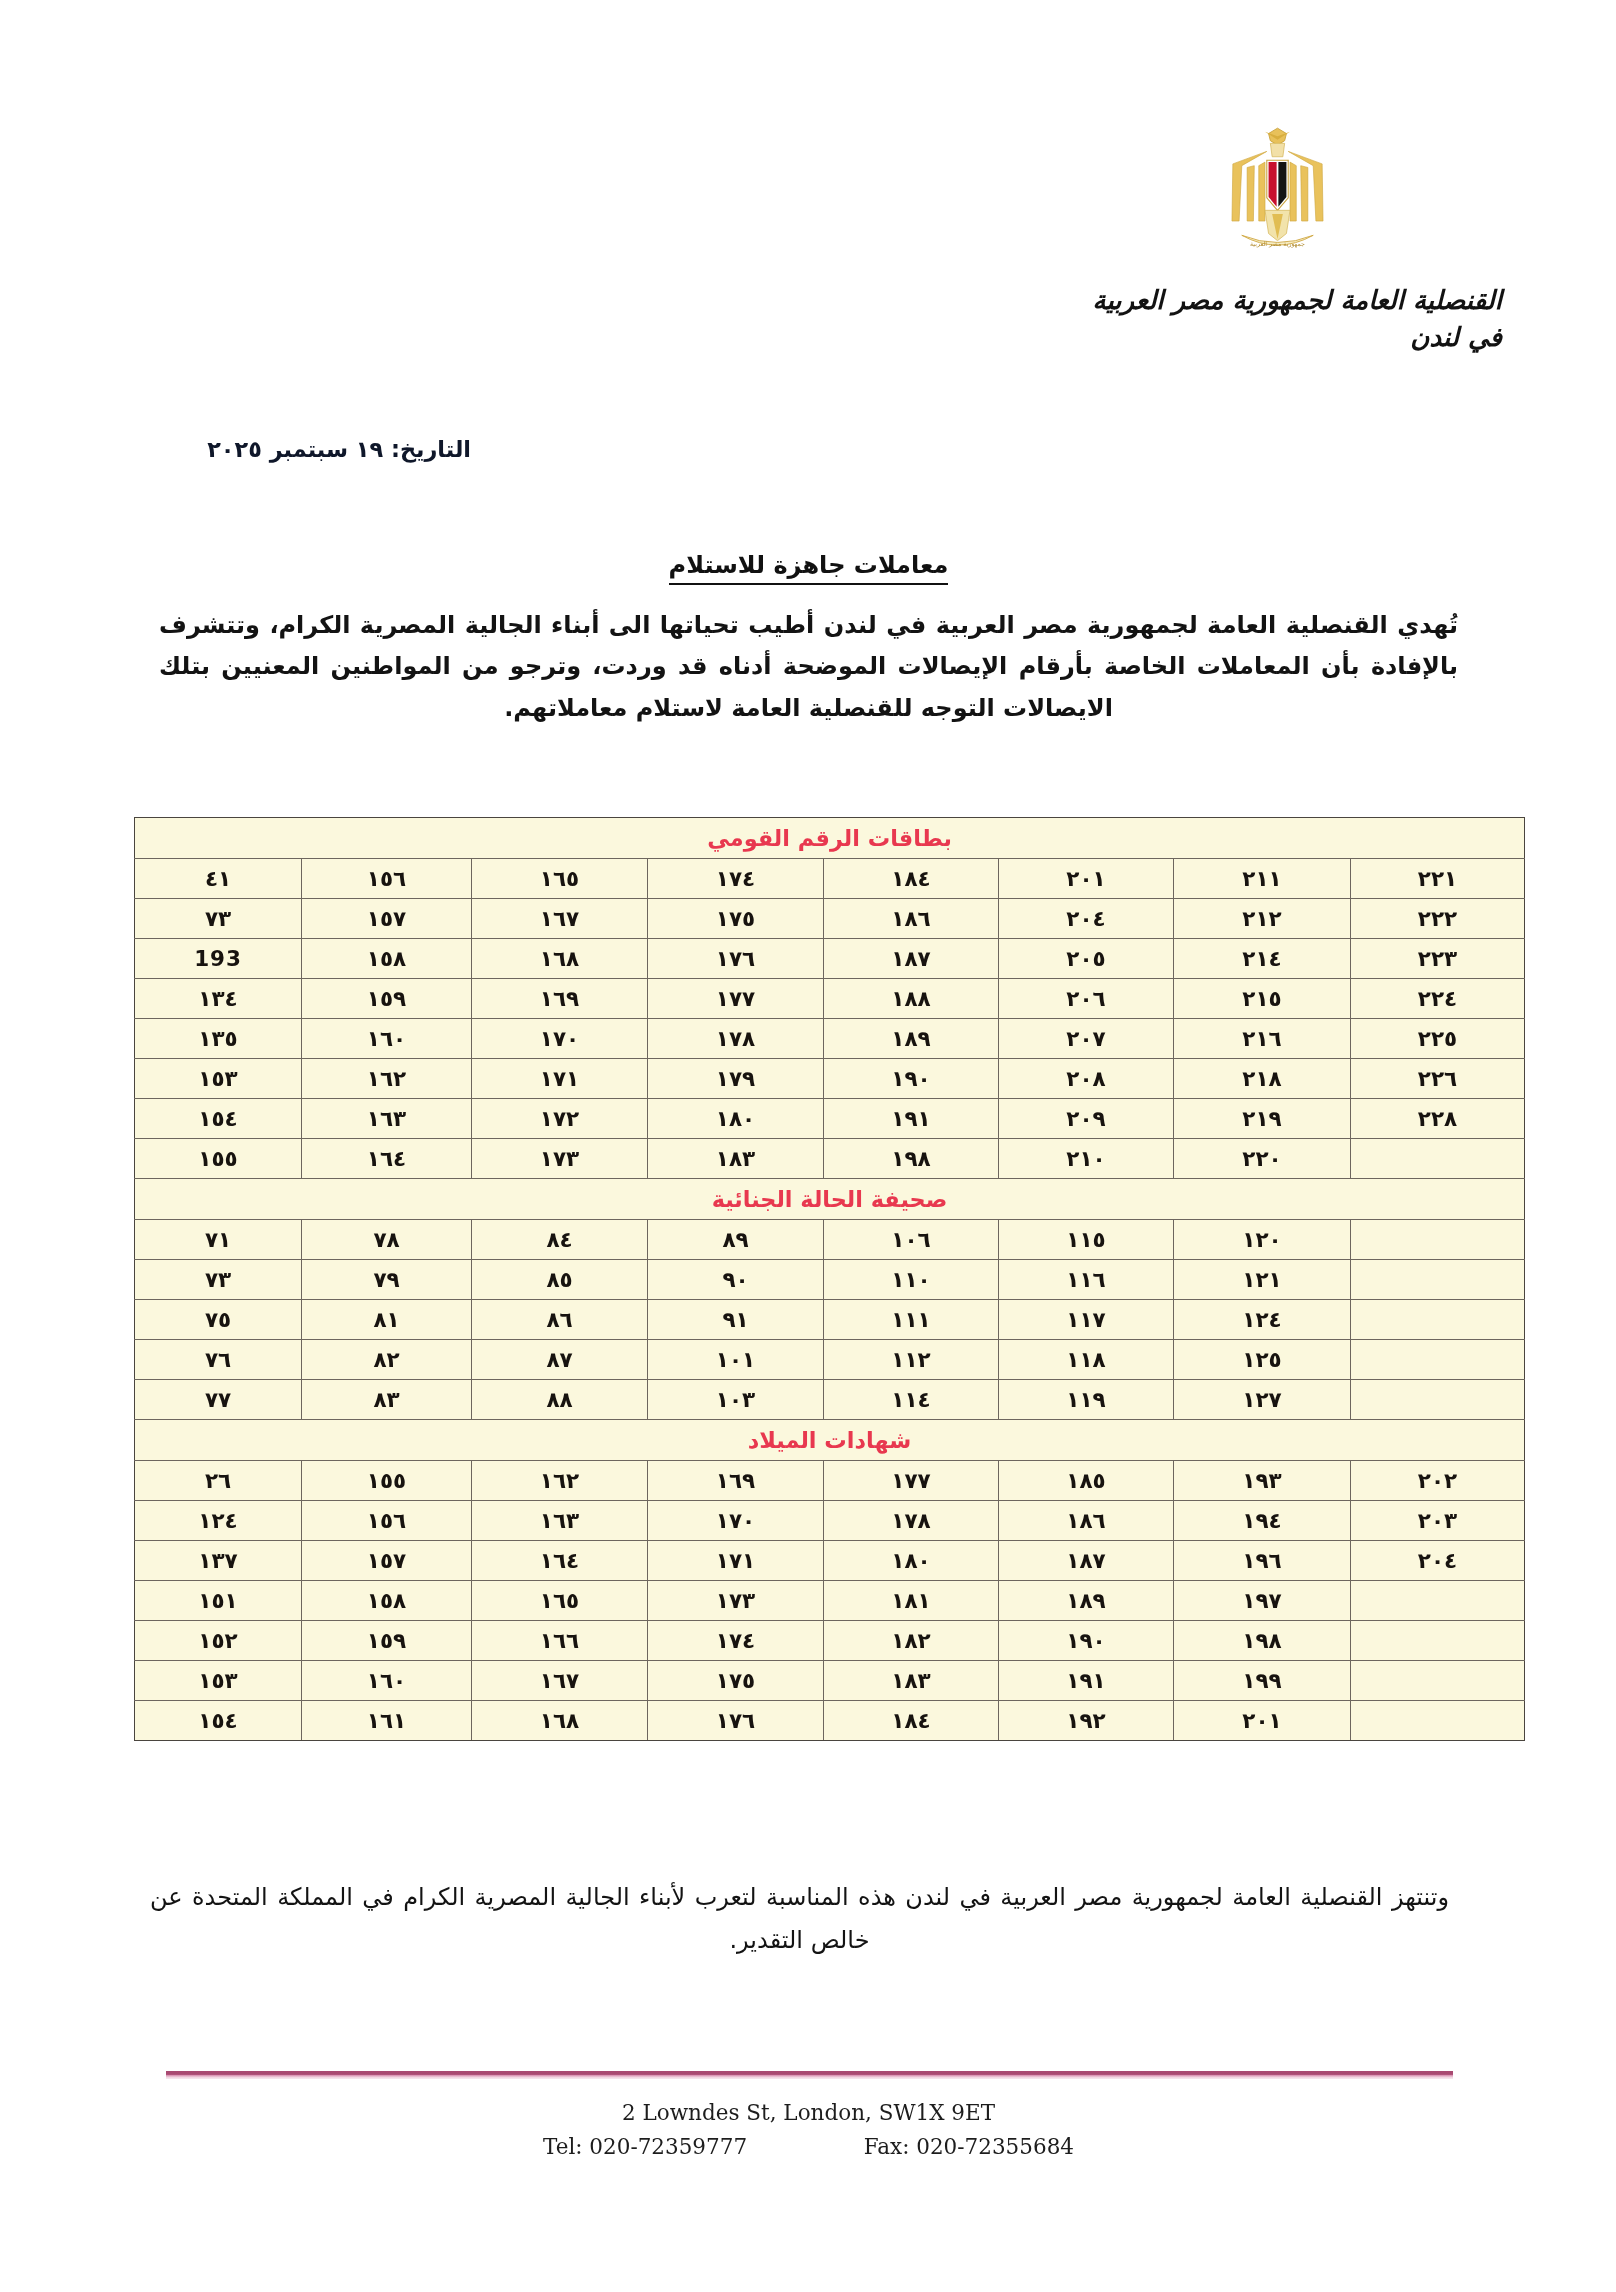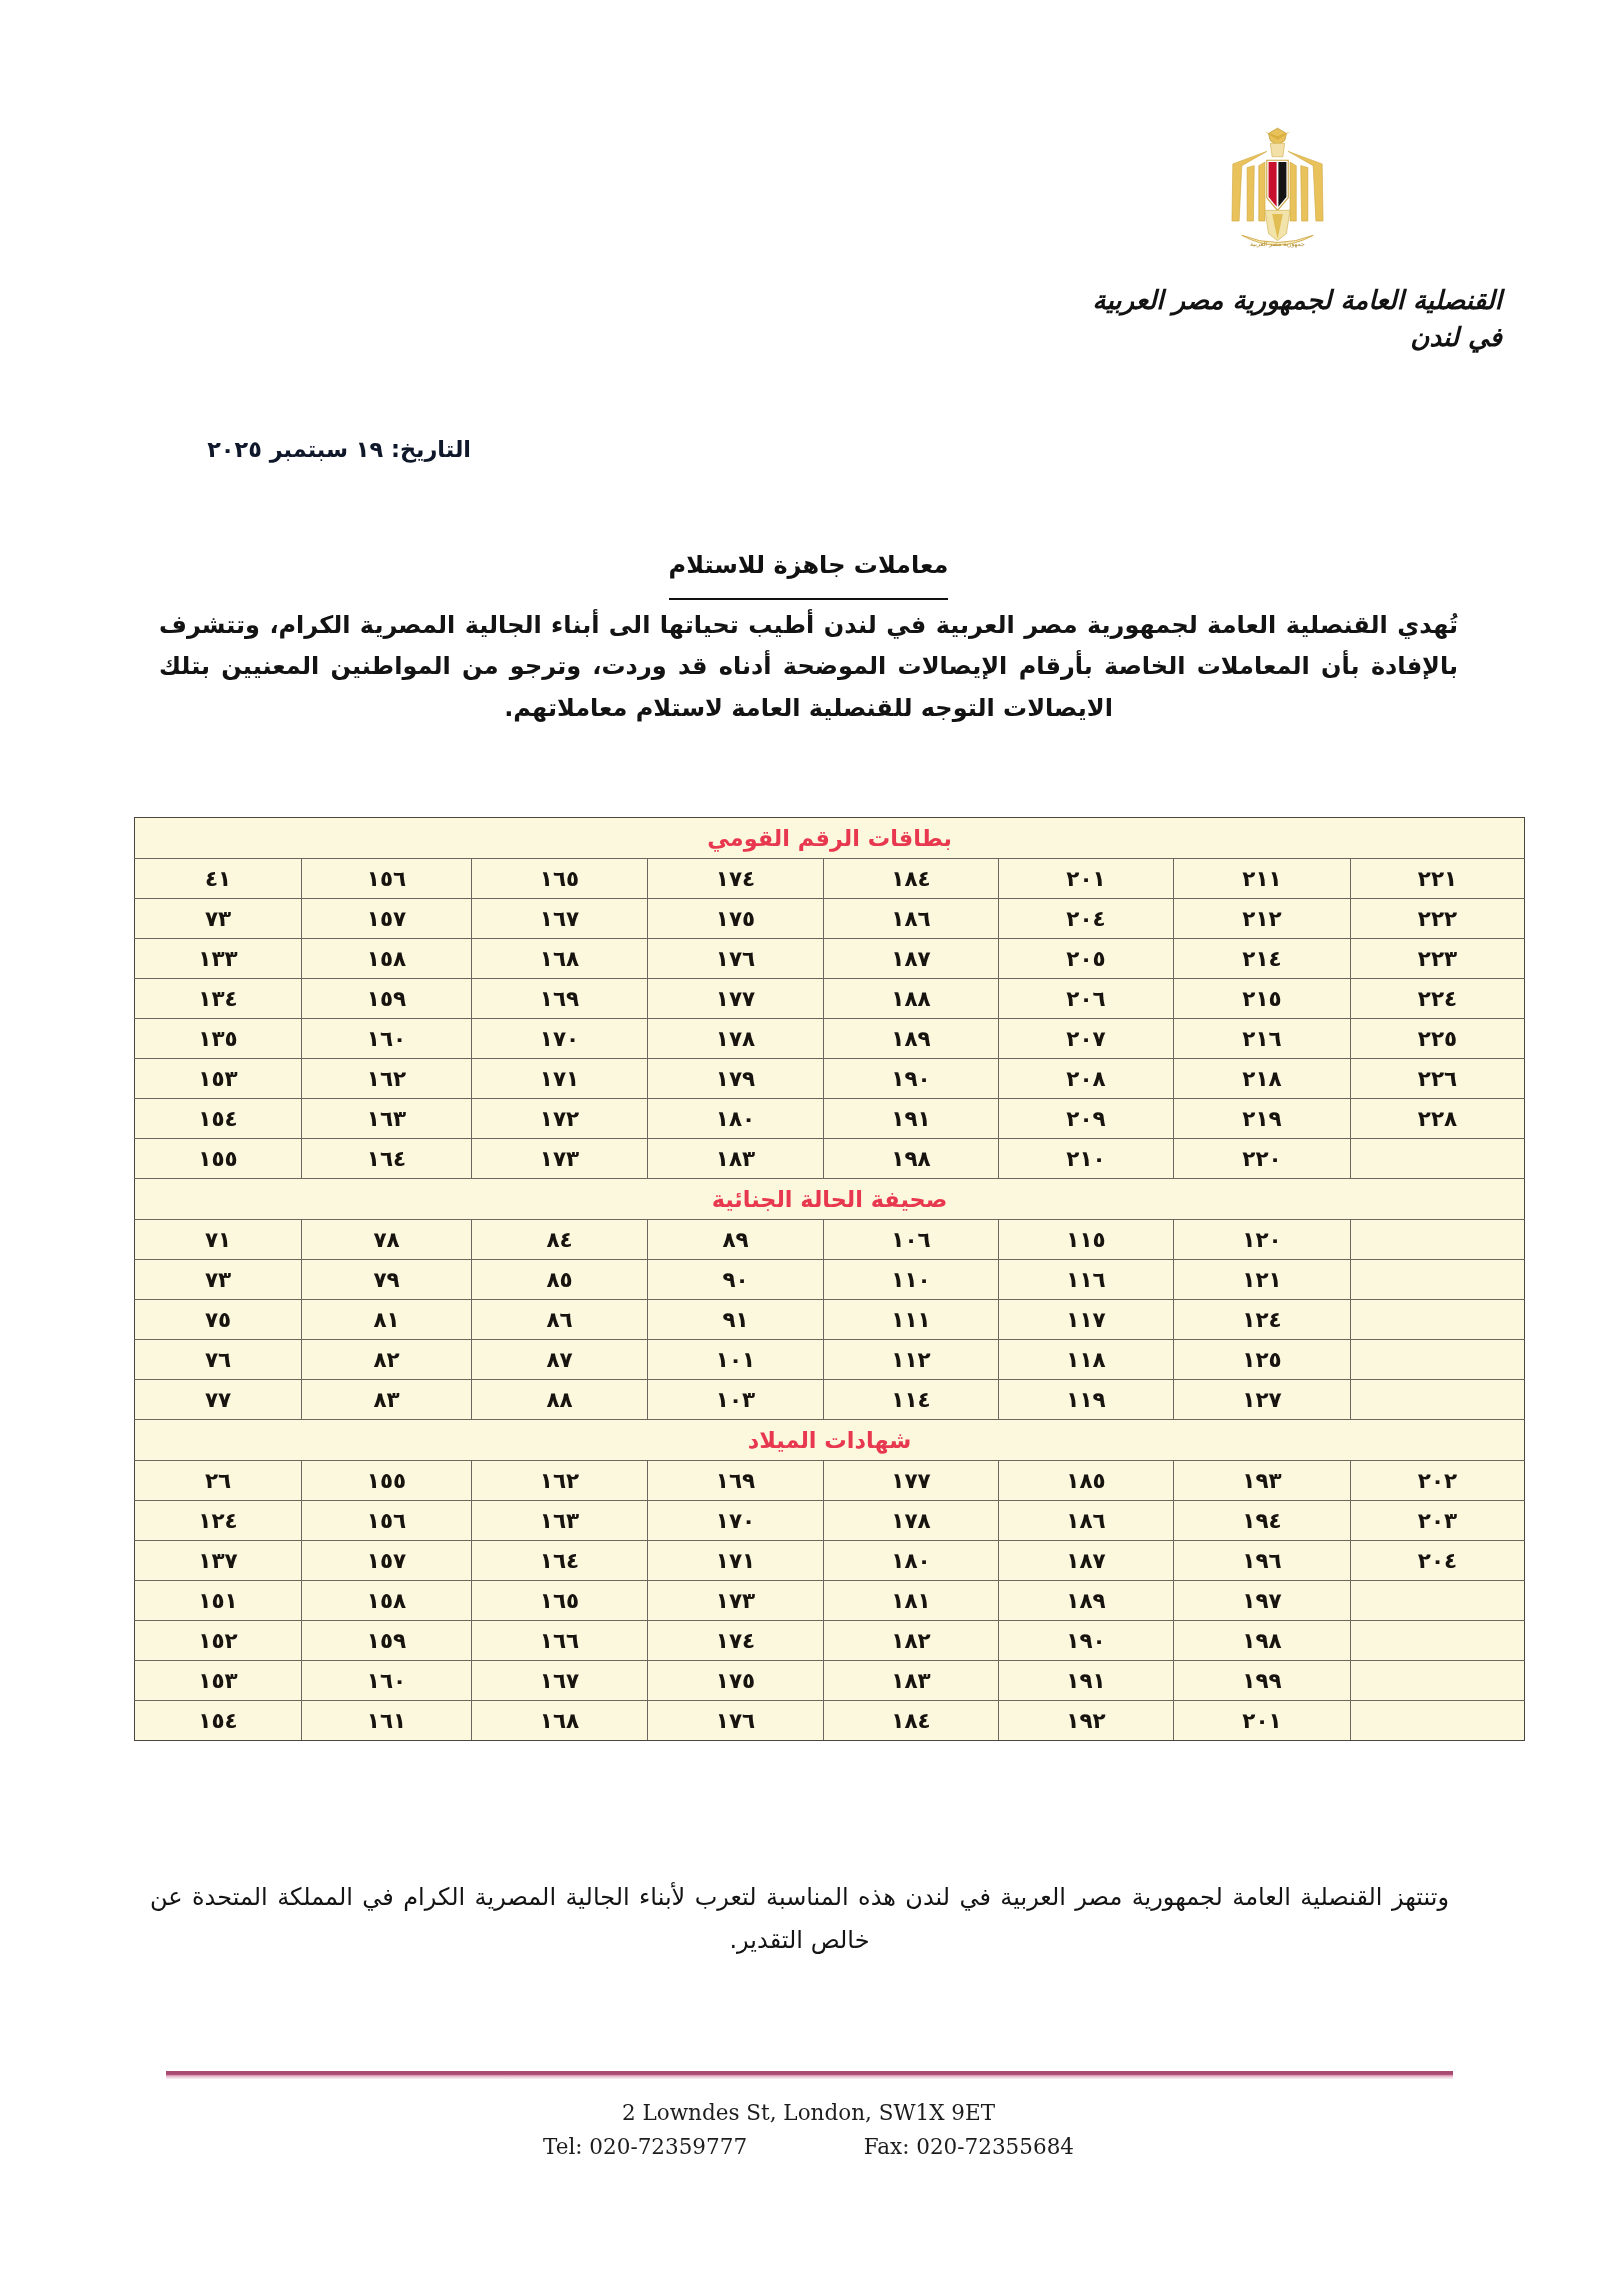--- a/index.html
+++ b/index.html
@@ -70,21 +70,21 @@
     left: 0;
     width: 1617px;
     text-align: center;
     font-size: 24px;
     font-weight: 700;
     color: #111;
     direction: rtl;
   }
   .doc-title span {
     border-bottom: 2.7px solid #111;
-    padding-bottom: 19px;
+    padding-bottom: 4px;
   }
 
   
   .intro-para {
     position: absolute;
     top: 605px;
     left: 159px;
     width: 1299px;
     font-size: 24px;
     font-weight: 700;
@@ -269,21 +269,21 @@
           <td>٧٣</td>
         </tr>
         <tr>
           <td>٢٢٣</td>
           <td>٢١٤</td>
           <td>٢٠٥</td>
           <td>١٨٧</td>
           <td>١٧٦</td>
           <td>١٦٨</td>
           <td>١٥٨</td>
-          <td>١٣٣</td>
+          <td>193</td>
         </tr>
         <tr>
           <td>٢٢٤</td>
           <td>٢١٥</td>
           <td>٢٠٦</td>
           <td>١٨٨</td>
           <td>١٧٧</td>
           <td>١٦٩</td>
           <td>١٥٩</td>
           <td>١٣٤</td>

